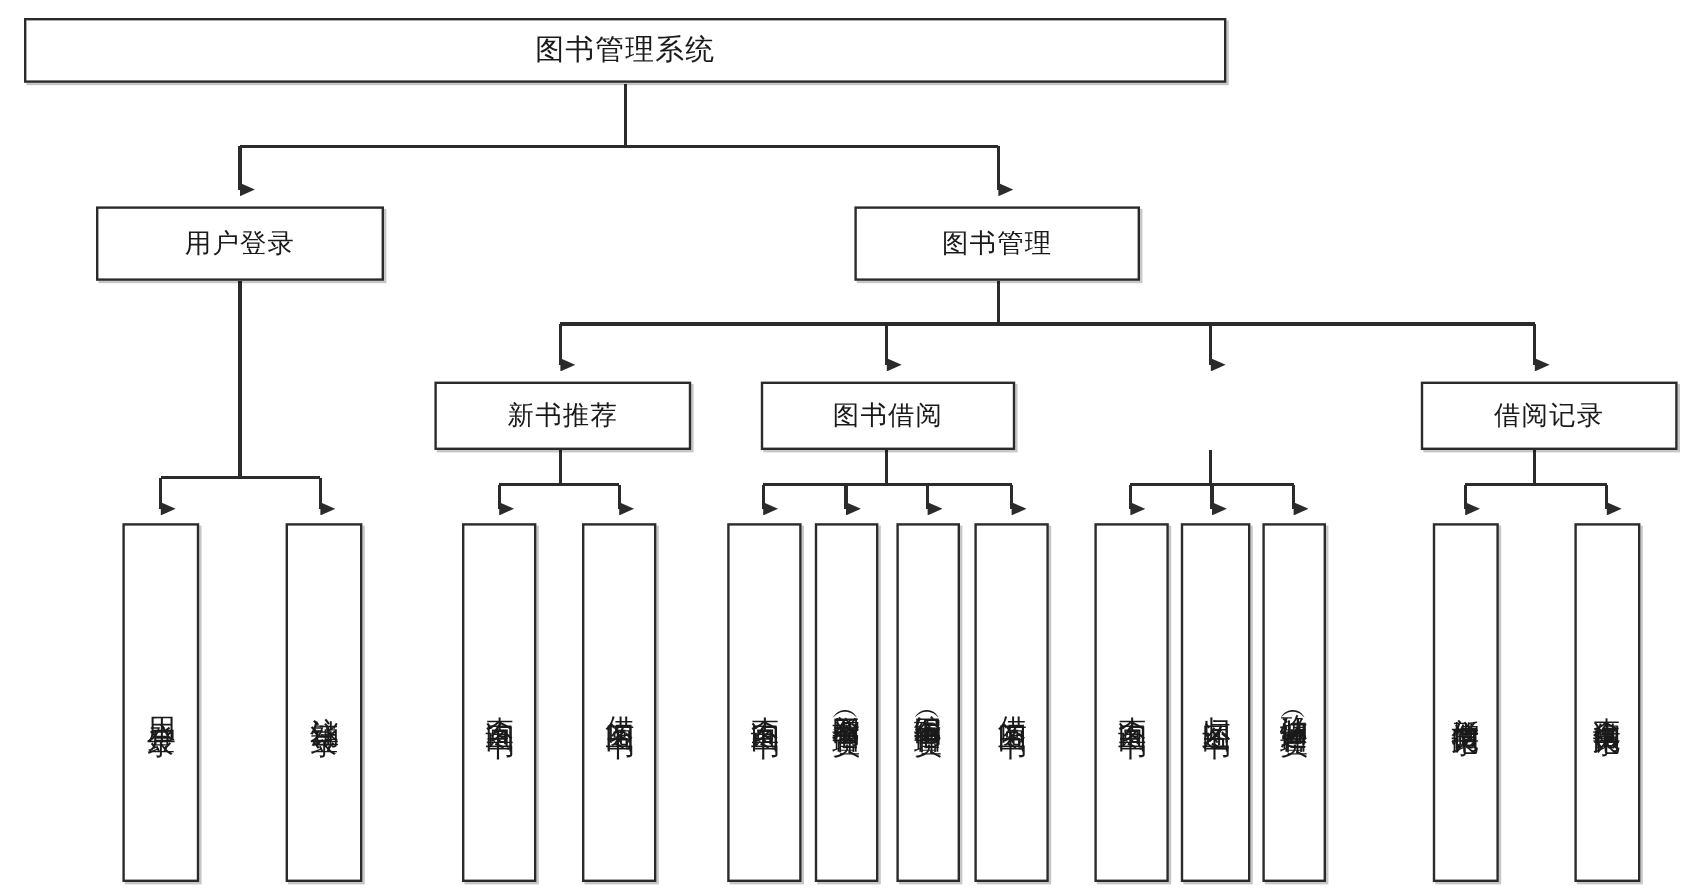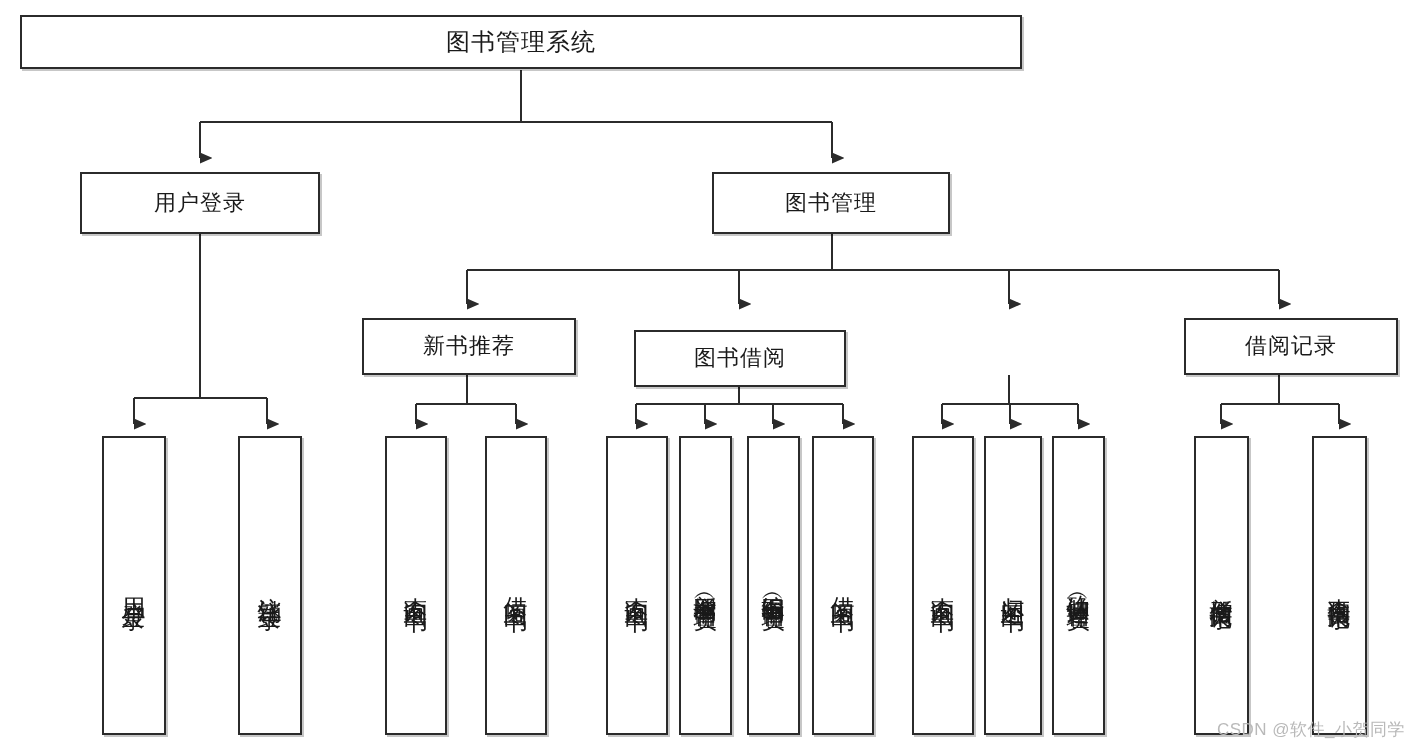--- a/index.html
+++ b/index.html
@@ -124,21 +124,21 @@
   </div>
 
   <div class="node lvl3" style="left:362px;top:318px;width:214px;height:57px;">
     <span class="lbl">新书推荐</span>
   </div>
 
   <div class="node lvl2" style="left:712px;top:172px;width:238px;height:62px;">
     <span class="lbl">图书管理</span>
   </div>
 
-  <div class="node lvl3" style="left:634px;top:330px;width:212px;height:57px;justify-content:center;">
+  <div class="node lvl3" style="left:634px;top:318px;width:212px;height:57px;justify-content:center;">
     <span class="lbl">图书借阅</span>
   </div>
 
 
   <div class="node lvl3" style="left:1172px;top:318px;width:214px;height:57px;margin-left:12px;">
     <span class="lbl">借阅记录</span>
   </div>
 
   <div class="node leaf" style="left:102px;top:436px;width:64px;height:299px;">
     <span class="lbl">用户登录</span>
@@ -185,15 +185,14 @@
   </div>
 
   <div class="node leaf narrow" style="left:1194px;top:436px;width:55px;height:299px;">
     <span class="lbl">新增借阅记录</span>
   </div>
 
   <div class="node leaf narrow" style="left:1312px;top:436px;width:55px;height:299px;">
     <span class="lbl">查询借阅记录</span>
   </div>
 
-  <div class="watermark">CSDN @软件_小贺同学</div>
 
 </div>
 
 </body></html>

